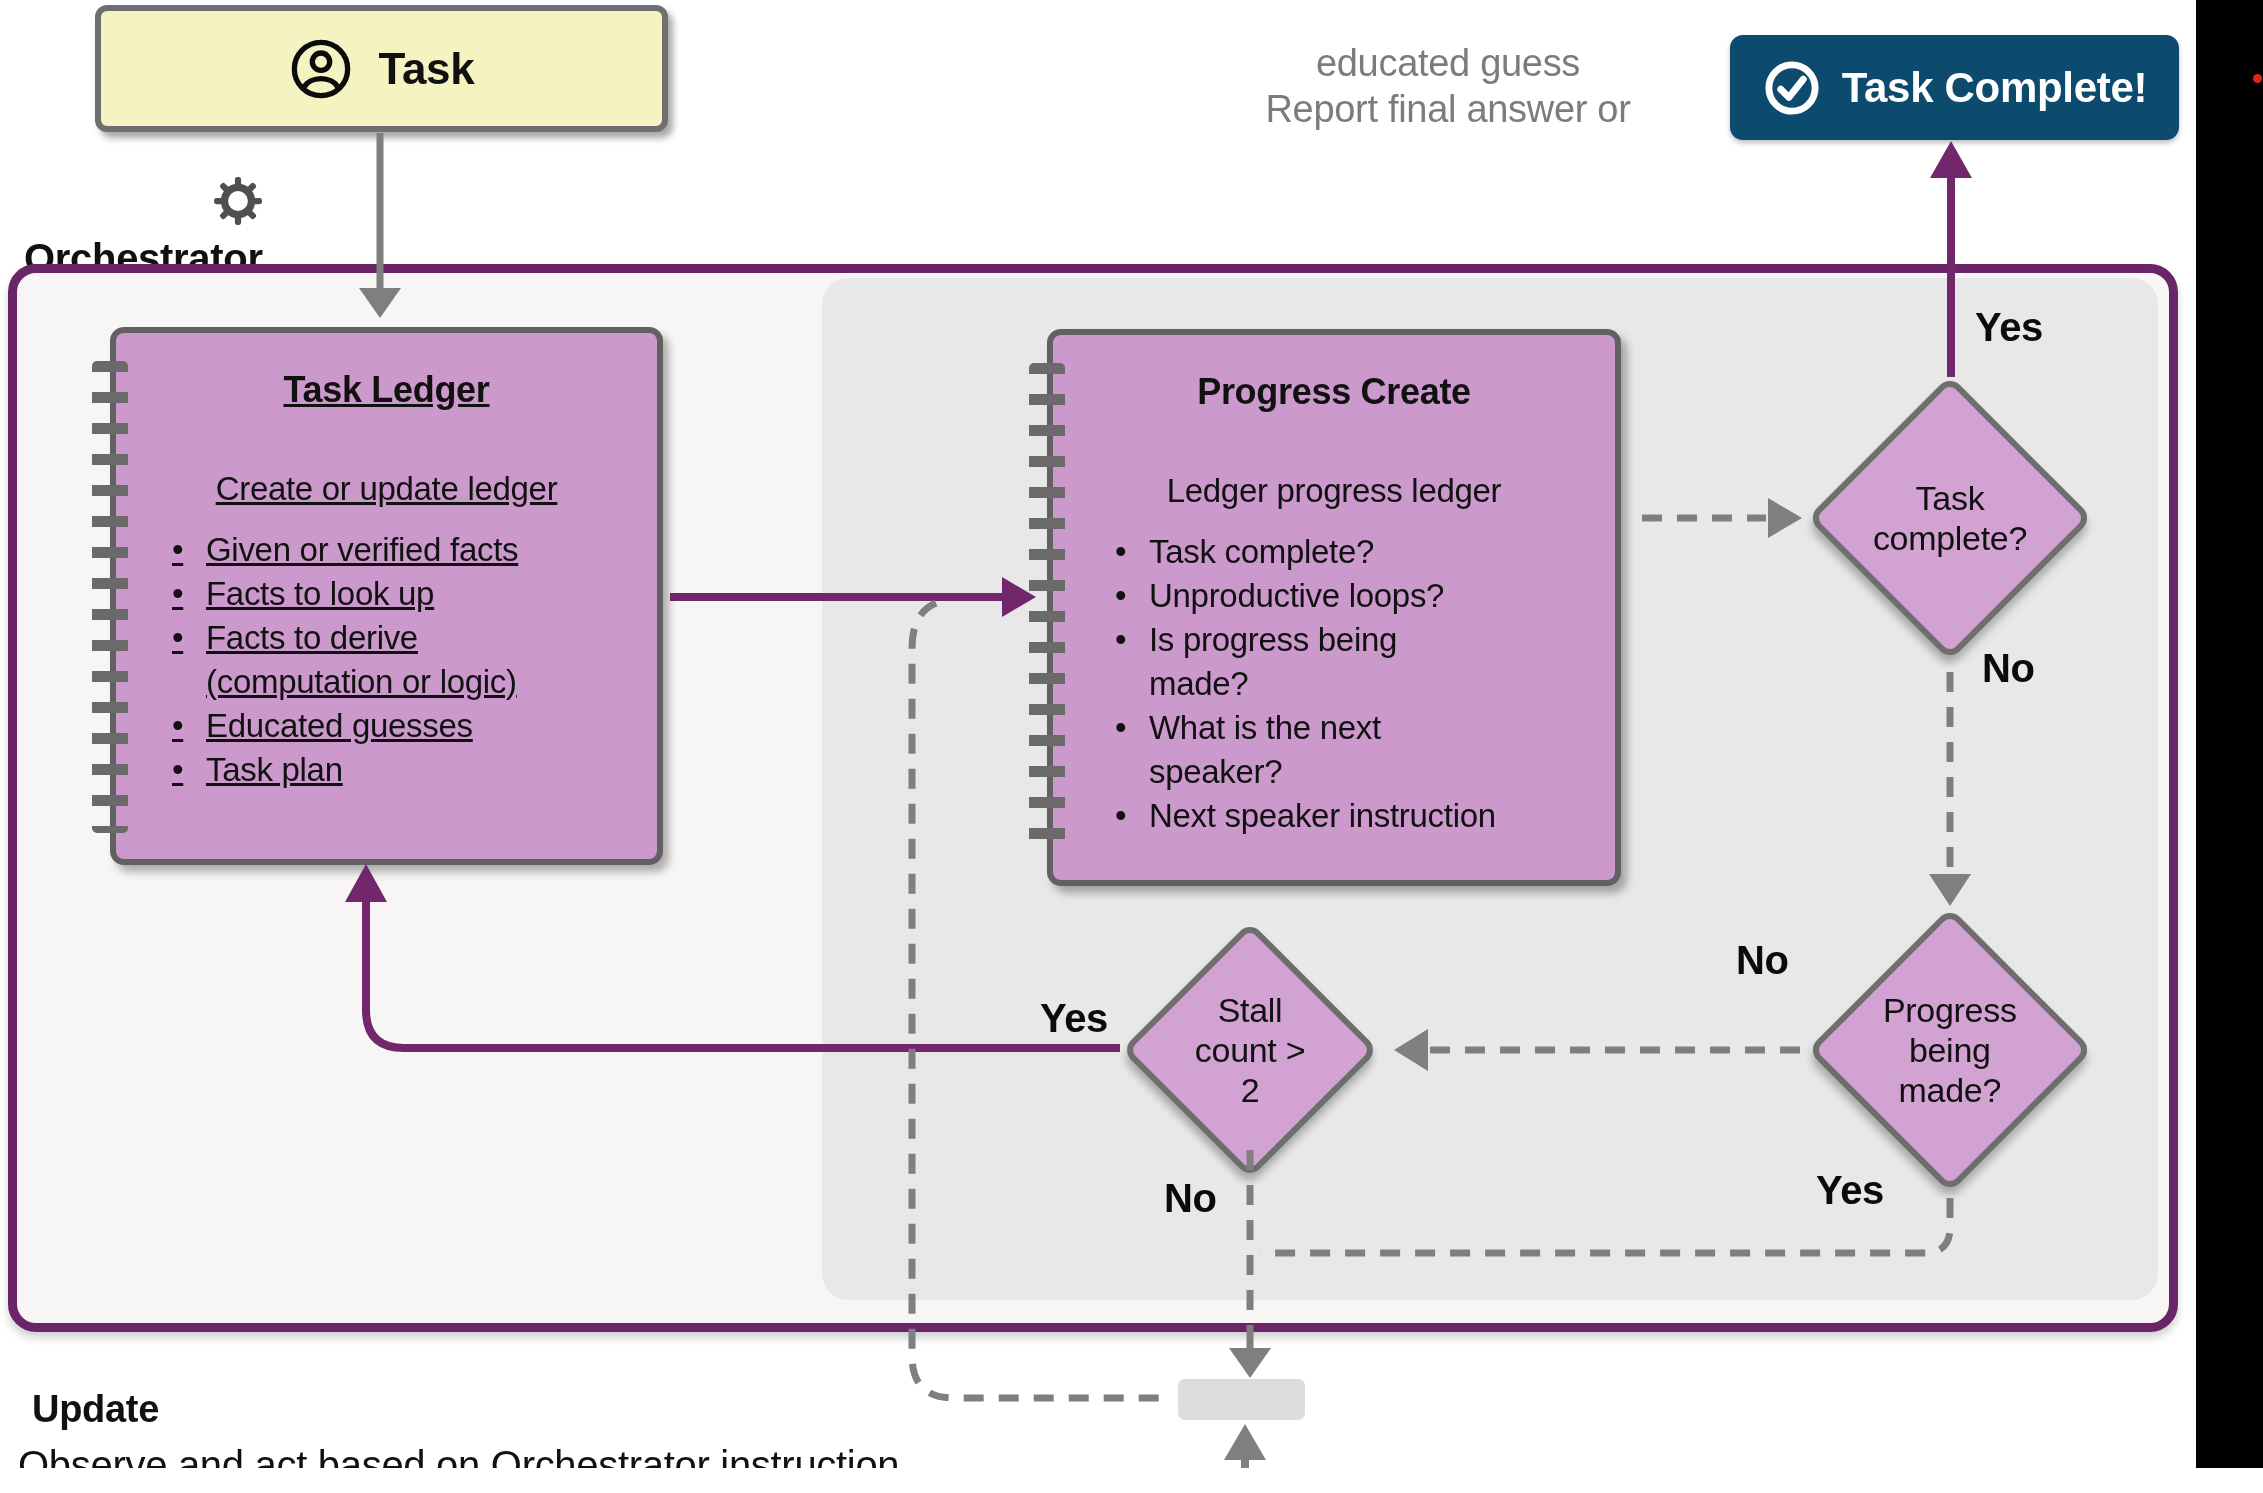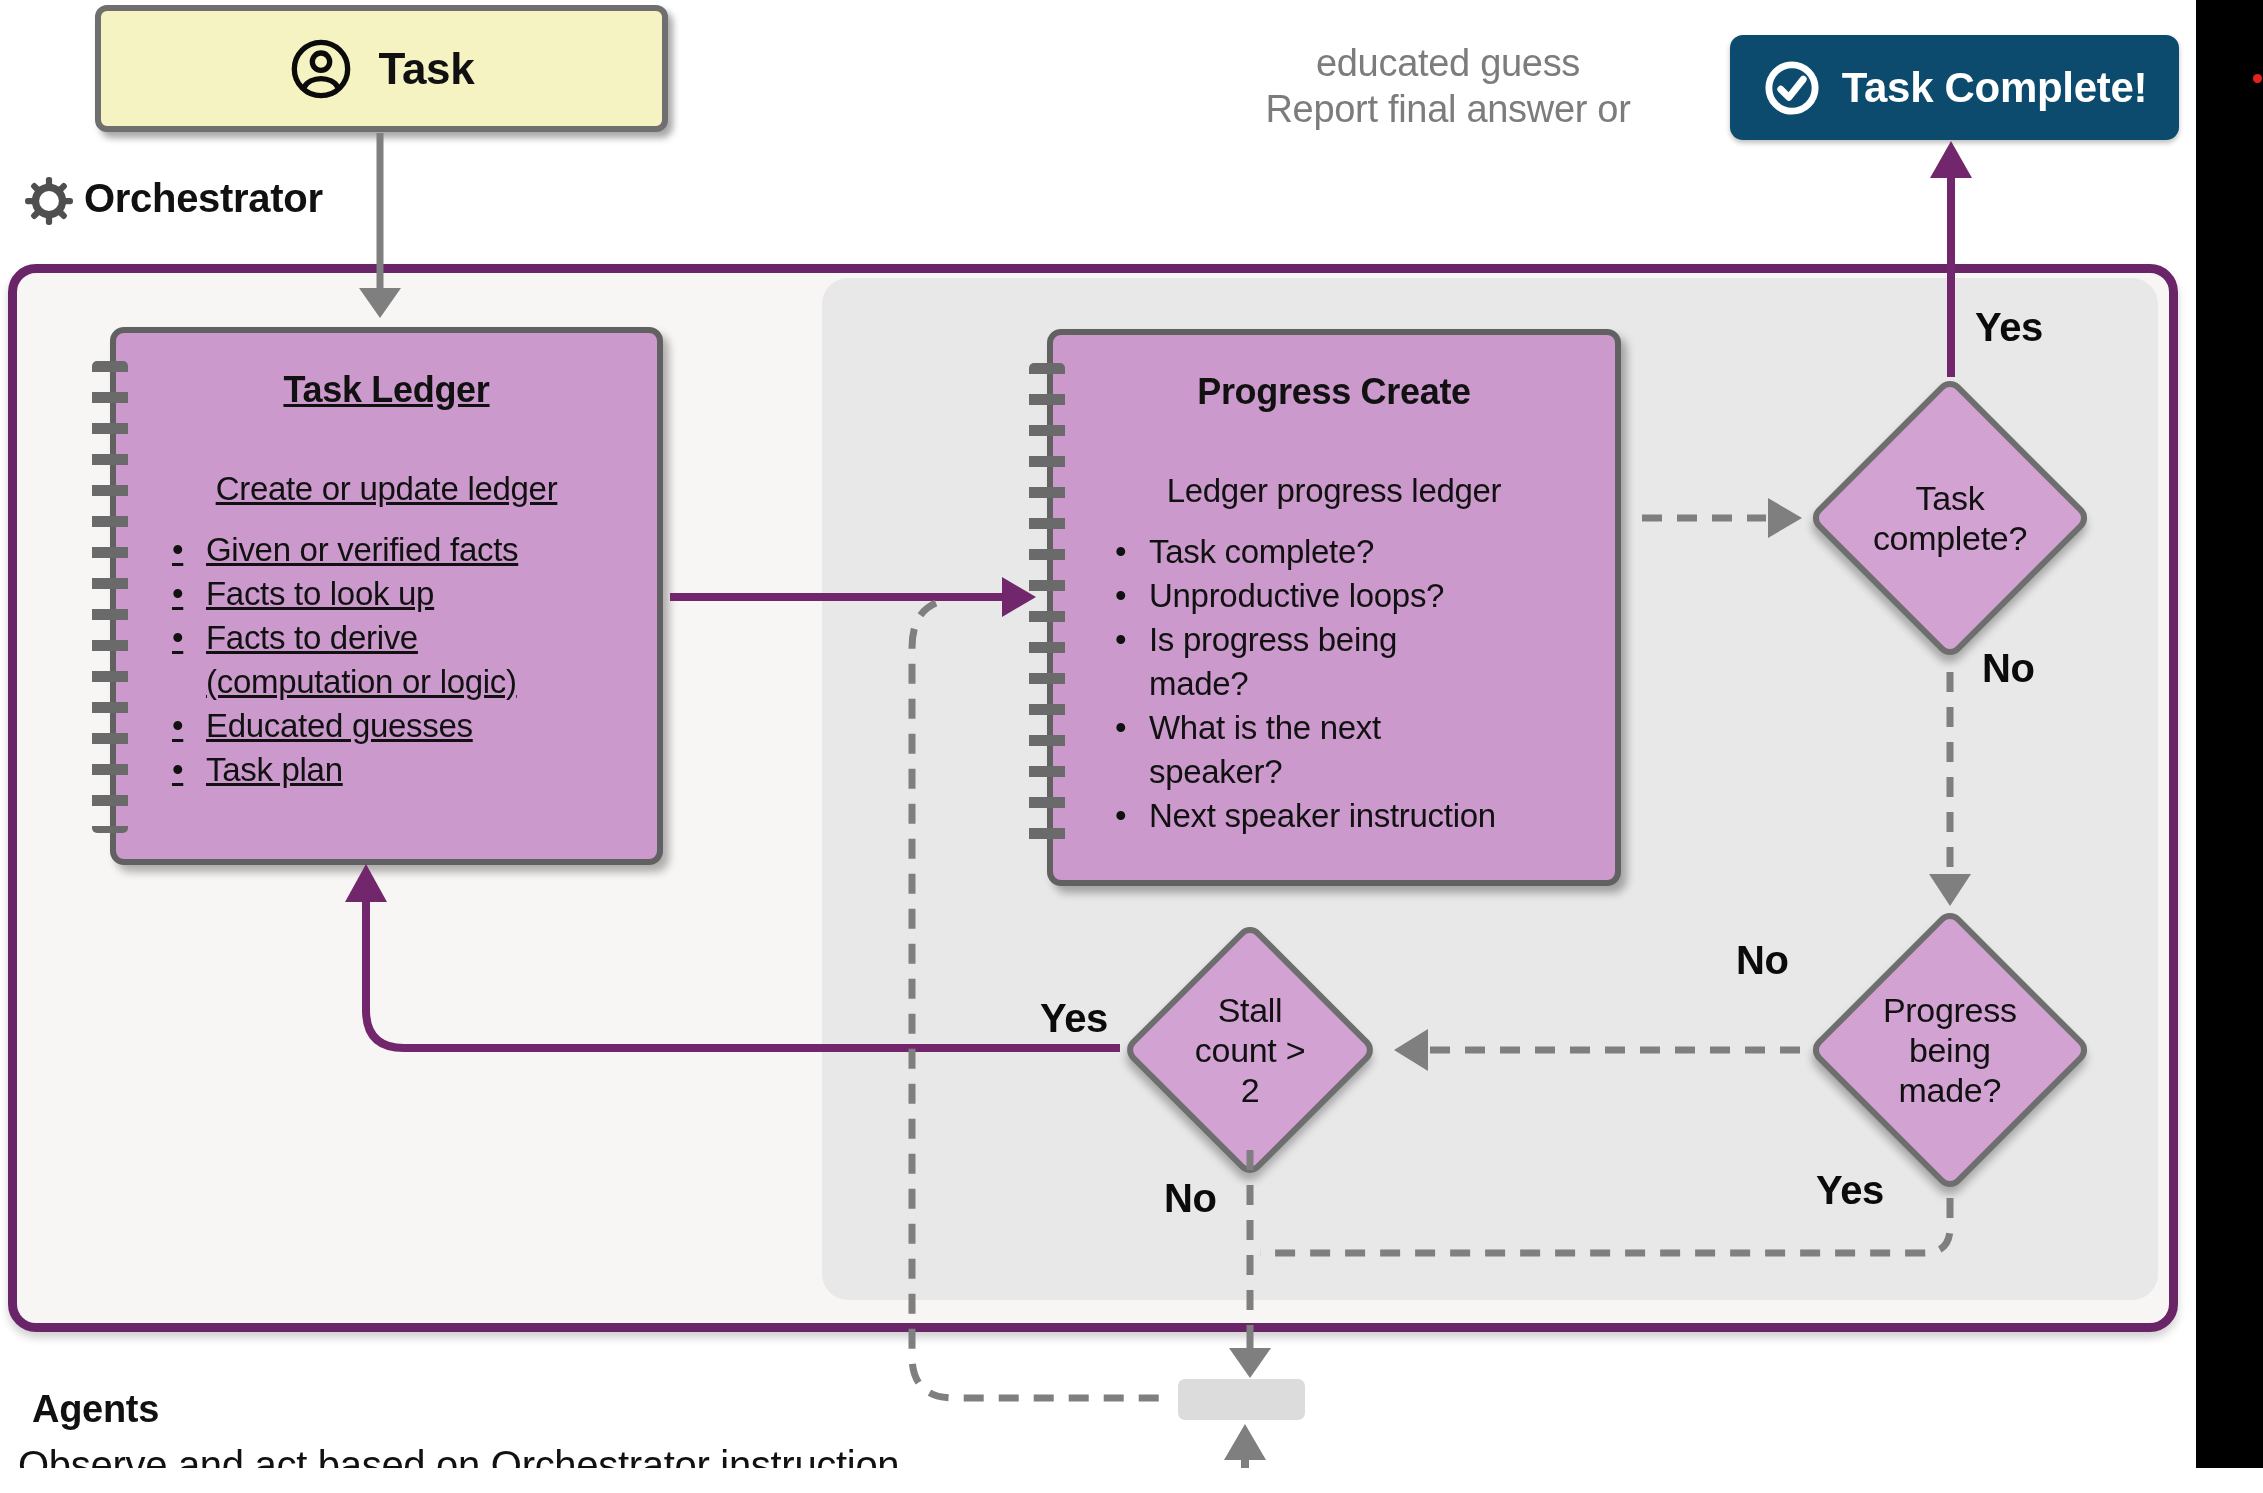--- a/index.html
+++ b/index.html
@@ -11,21 +11,21 @@
   }
   
   .task-box{
     position:absolute;left:95px;top:5px;width:573px;height:127px;
     background:#f6f3c3;border:6px solid #6f6f6f;border-radius:12px;
     display:flex;align-items:center;justify-content:center;gap:26px;
     box-shadow:5px 6px 7px rgba(0,0,0,0.35);
   }
   .task-box .label{font-size:44px;font-weight:bold;}
   
-  .orch-header{position:absolute;left:24px;top:176px;display:flex;align-items:flex-start;gap:10px;}
+  .orch-header{position:absolute;left:24px;top:176px;display:flex;align-items:flex-end;gap:10px;flex-direction:column;}
   .orch-header .label{font-size:40px;font-weight:bold;}
   
   .orch-box{
     position:absolute;left:8px;top:264px;width:2170px;height:1068px;
     background:#f8f6f4;border:9px solid #6a2468;border-radius:28px;
     box-shadow:0 6px 8px rgba(0,0,0,0.18);
   }
   .inner-loop{
     position:absolute;left:822px;top:278px;width:1336px;height:1022px;
     background:#e9e8e8;border-radius:26px;
@@ -219,21 +219,21 @@
   </div>
   <div class="complete-btn">
     <svg width="60" height="60" viewBox="0 0 48 48">
       <circle cx="24" cy="24" r="18.5" fill="none" stroke="#ffffff" stroke-width="5.5"></circle>
       <path d="M15 25 l6.5 6.5 L33 17" fill="none" stroke="#ffffff" stroke-width="5.5" stroke-linecap="round" stroke-linejoin="round"></path>
     </svg>
     <span class="label">Task Complete!</span>
   </div>
 
   <div class="agents-peek"></div>
-  <div class="agents-title">Agents</div>
+  <div class="agents-title">Update</div>
   <div class="agents-subtitle">Observe and act based on Orchestrator instruction</div>
 
   <div class="edge-strip"></div>
   <div class="rec-dot"></div>
 
   <svg class="overlay" viewBox="0 0 2263 1493">
 
     <path d="M380 133 V290" stroke="#7f7f7f" stroke-width="7" fill="none"></path>
     <polygon points="380,318 359,288 401,288" fill="#7f7f7f"></polygon>
 

